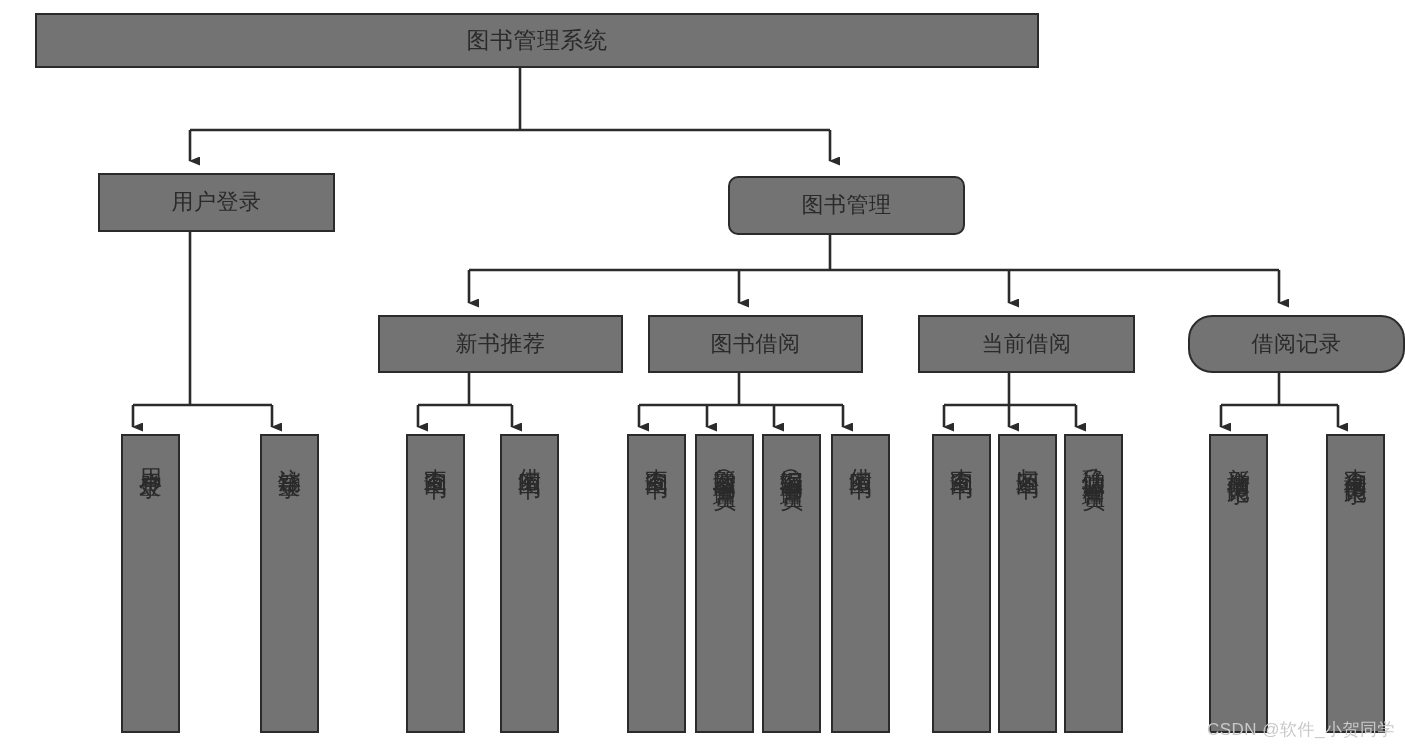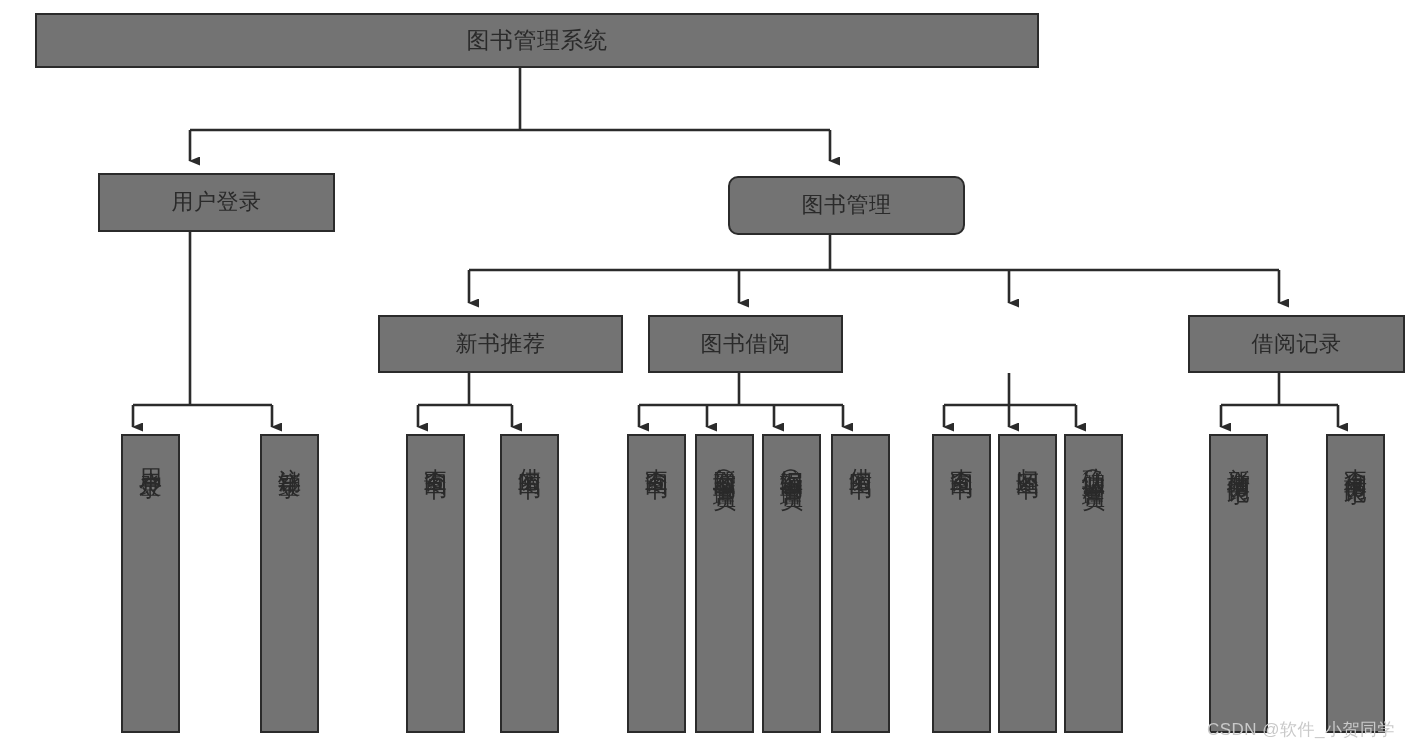--- a/index.html
+++ b/index.html
@@ -147,24 +147,27 @@
   <div class="node horizontal" style="left:81px; top:173px; width:237px; height:59px;">
     <span class="node-label">用户登录</span>
   </div>
   <div class="node horizontal" style="left:711px; top:176px; width:237px; height:59px;border-radius:10px;">
     <span class="node-label">图书管理</span>
   </div>
 
   <div class="node horizontal" style="left:361px; top:315px; width:245px; height:58px;">
     <span class="node-label">新书推荐</span>
   </div>
-  <div class="node horizontal" style="left:631px; top:315px; width:195px; height:58px;">
+  <div class="node horizontal" style="left:631px; top:315px; width:215px; height:58px;">
     <span class="node-label">图书借阅</span>
   </div>
-  <div class="node horizontal" style="left:1171px; top:315px; width:217px; height:58px;">
+  <div class="node horizontal" style="left:901px; top:315px; width:217px; height:58px;">
+    <span class="node-label">当前借阅</span>
+  </div>
+  <div class="node horizontal" style="left:1171px; top:315px; width:217px; height:58px;border-radius:24px;">
     <span class="node-label">借阅记录</span>
   </div>
 
   <div class="node vertical" style="left:104px; top:434px; width:59px; height:299px;">
     <span class="node-label">用户登录</span>
   </div>
   <div class="node vertical" style="left:243px; top:434px; width:59px; height:299px;">
     <span class="node-label">注销登录</span>
   </div>
 

